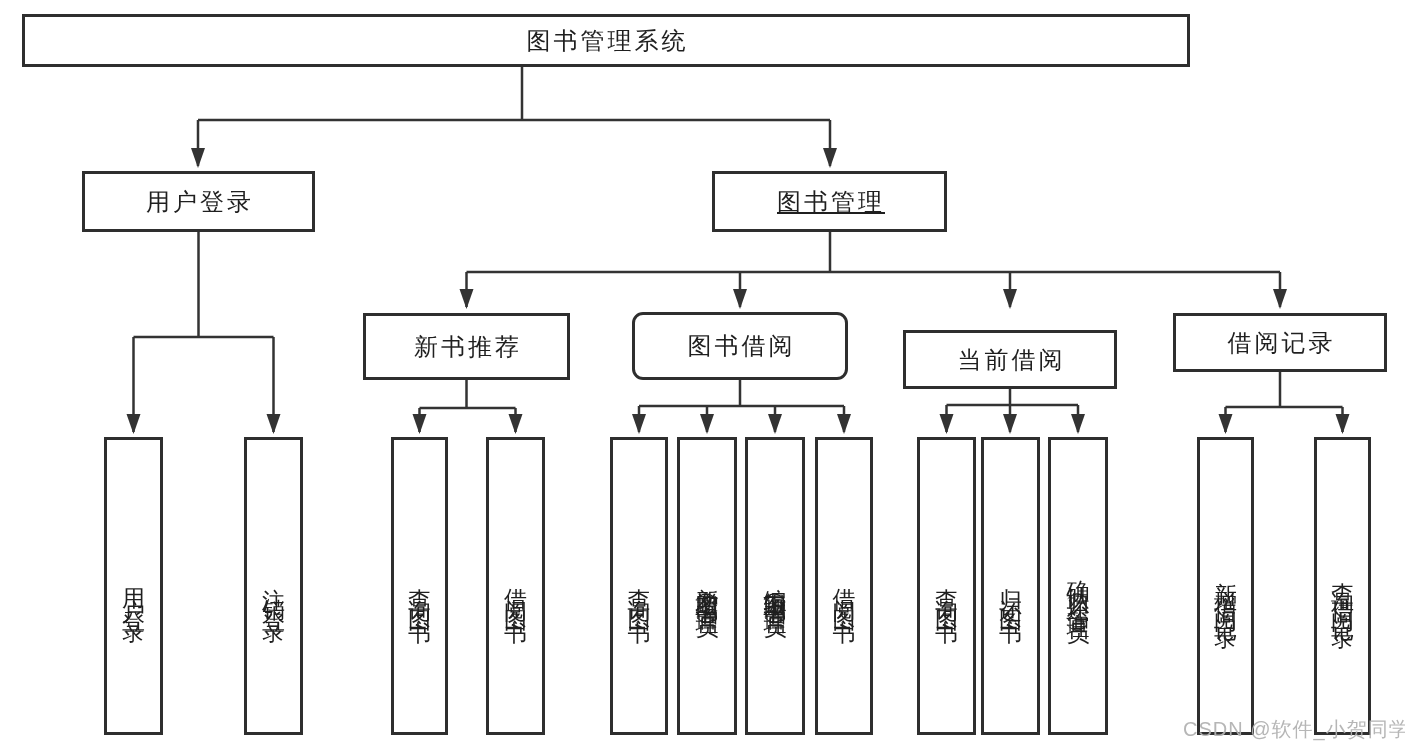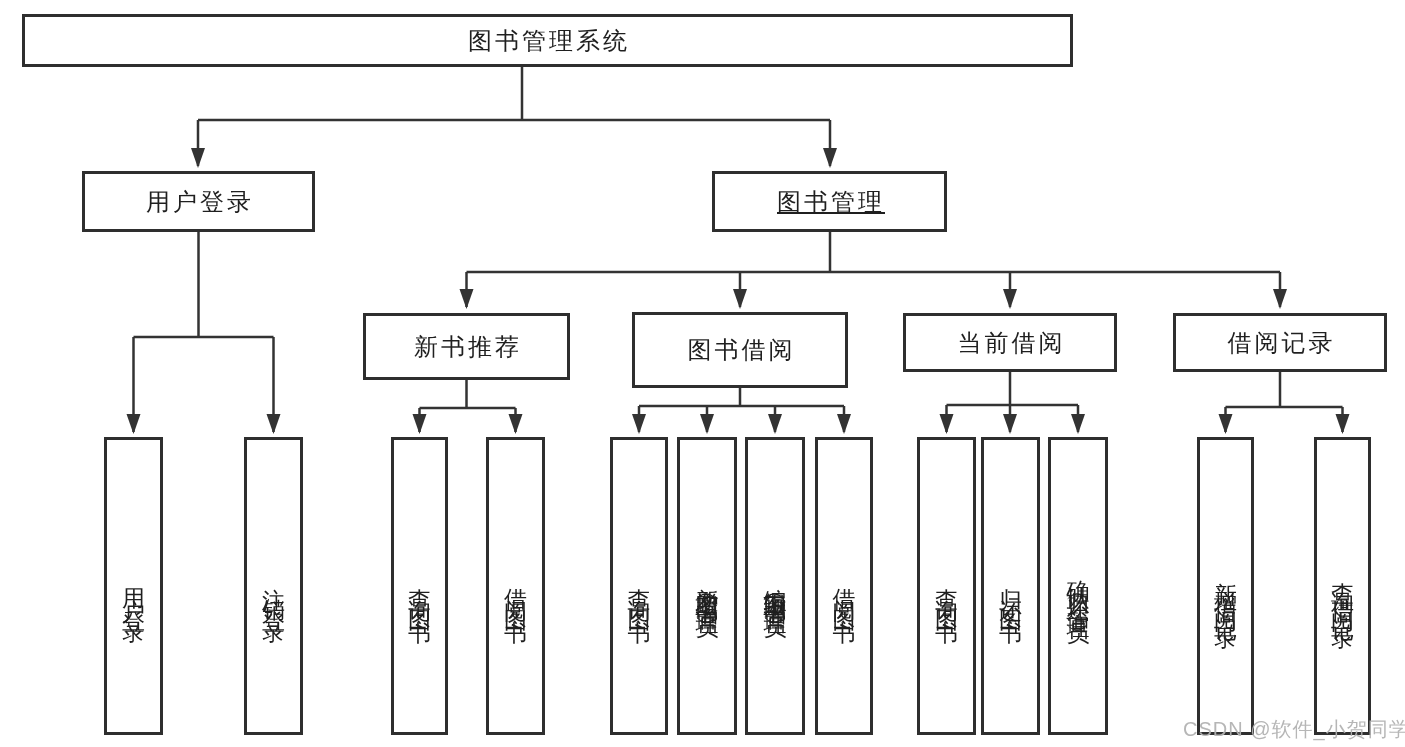--- a/index.html
+++ b/index.html
@@ -104,38 +104,38 @@
       <path d="M946.5,405 V432" marker-end="url(#arrow)"></path>
       <path d="M1010,405 V432" marker-end="url(#arrow)"></path>
       <path d="M1078,405 V432" marker-end="url(#arrow)"></path>
 
       <path d="M1280,372 V407 M1225.5,407 H1342.5"></path>
       <path d="M1225.5,407 V432" marker-end="url(#arrow)"></path>
       <path d="M1342.5,407 V432" marker-end="url(#arrow)"></path>
     </g>
   </svg>
 
-  <div class="box hbox" style="left:22px; top:14px; width:1051px; height:53px;">
+  <div class="box hbox" style="left:22px; top:14px; width:1168px; height:53px;">
     <span class="label">图书管理系统</span>
   </div>
 
   <div class="box hbox" style="left:82px; top:171px; width:233px; height:61px;">
     <span class="label">用户登录</span>
   </div>
   <div class="box hbox" style="left:712px; top:171px; width:235px; height:61px;text-decoration:underline;">
     <span class="label">图书管理</span>
   </div>
 
   <div class="box hbox" style="left:363px; top:313px; width:207px; height:67px;">
     <span class="label">新书推荐</span>
   </div>
-  <div class="box hbox" style="left:632px; top:312px; width:216px; height:76px;">
+  <div class="box hbox" style="left:632px; top:312px; width:216px; height:68px;border-radius:11px;">
     <span class="label">图书借阅</span>
   </div>
-  <div class="box hbox" style="left:903px; top:313px; width:214px; height:59px;">
+  <div class="box hbox" style="left:903px; top:330px; width:214px; height:59px;">
     <span class="label">当前借阅</span>
   </div>
   <div class="box hbox" style="left:1173px; top:313px; width:214px; height:59px;">
     <span class="label">借阅记录</span>
   </div>
 
   <div class="box vbox sp11" style="left:104px; width:59px;">
     <span class="label">用户登录</span>
   </div>
   <div class="box vbox sp11" style="left:244px; width:59px;">

